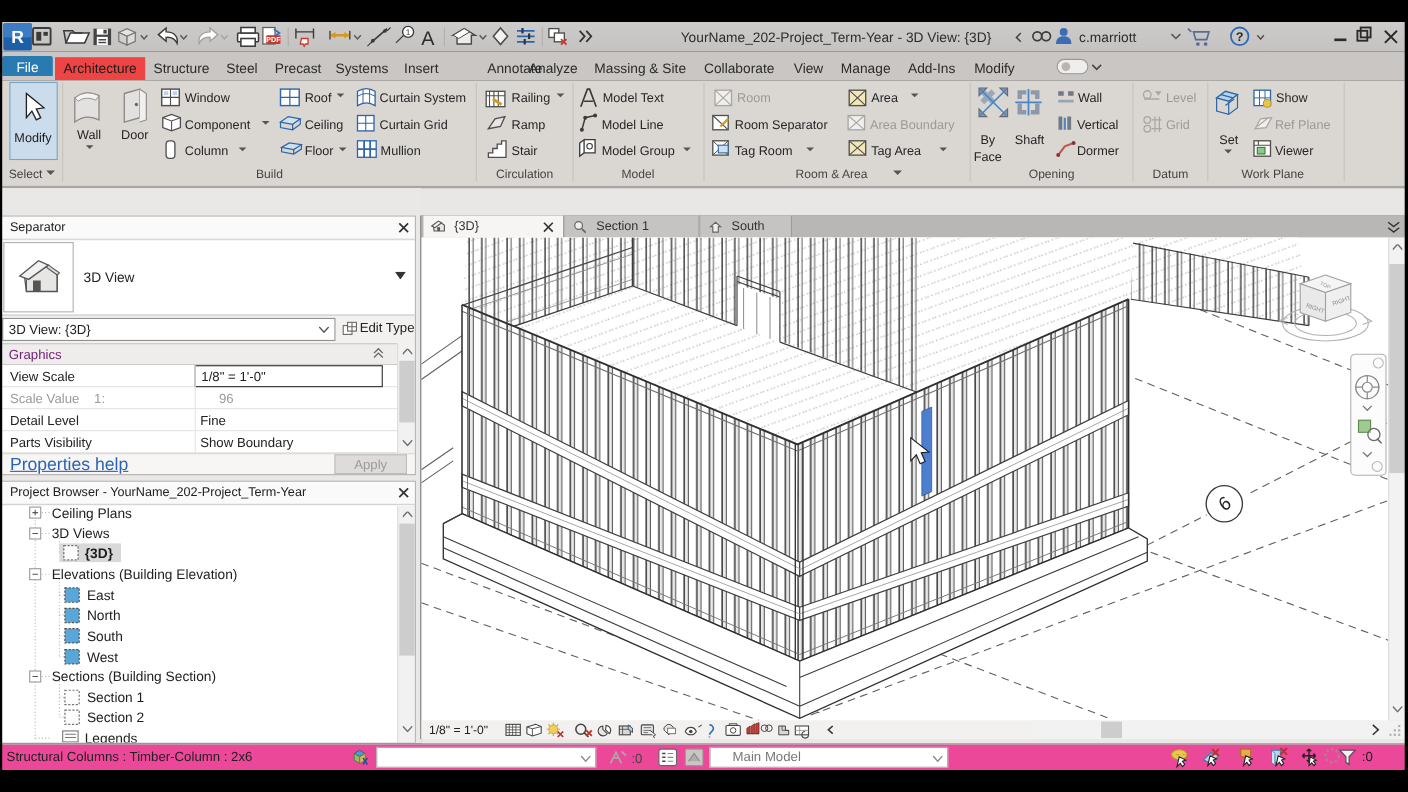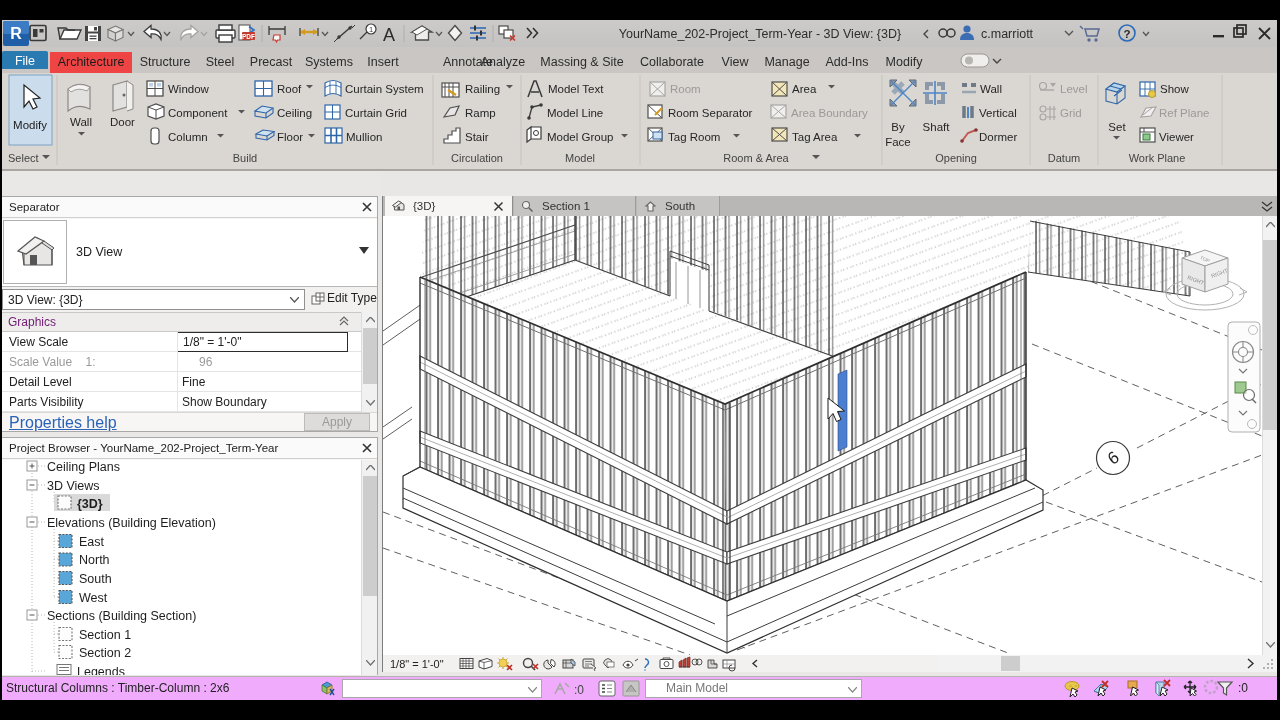--- a/index.html
+++ b/index.html
@@ -13,21 +13,21 @@
 #ribbon{left:0;top:73px;width:1280px;height:98px;background:#dad7d3;border-bottom:2px solid #a9a6a2;}
 .tab{position:absolute;top:5px;height:21px;line-height:21px;font-size:12.5px;color:#2c2c2c;text-align:center;}
 .tab.file{background:#2a7ab2;color:#fff;top:4px;height:18px;border-radius:2px 2px 0 0;}
 .tab.active{background:#ef4444;color:#1c1c1c;}
 
 #dock{left:0;top:171px;width:383px;height:505px;background:#eae8e6;}
 .panel{position:absolute;left:0;width:378px;background:#f7f6f5;border:1px solid #a8a8a8;}
 .ptitle{position:absolute;left:0;top:0;width:100%;height:21px;background:#fafafa;border-bottom:1px solid #d0d0d0;font-size:11.5px;color:#222;line-height:21px;padding-left:8px;}
 .closex{position:absolute;right:6px;top:3px;font-size:13px;color:#333;}
 
-#statusbar{left:0;top:676px;width:1280px;height:24px;background:#f0abfc;border-top:1px solid #b5b2af;font-size:12px;color:#1f1f1f;}
+#statusbar{left:0;top:676px;width:1280px;height:24px;background:#ec4899;border-top:1px solid #b5b2af;font-size:12px;color:#1f1f1f;}
 
 #viewtabs{left:383px;top:196px;width:897px;height:20px;background:#b9b7b5;}
 .vtab{position:absolute;top:0;height:20px;font-size:11.5px;line-height:20px;color:#333;}
 #canvas{left:383px;top:216px;width:879px;height:439px;background:#fff;}
 #vscroll{left:1262px;top:216px;width:15px;height:439px;background:#f2f2f2;border-left:1px solid #dcdcdc;}
 #viewbar{left:383px;top:655px;width:555px;height:17px;background:#f2f1ef;}
 #hscroll{left:938px;top:655px;width:339px;height:17px;background:#f2f2f2;}
 #understrip{left:383px;top:672px;width:897px;height:4px;background:#eae8e6;}
 </style>
 </head>

